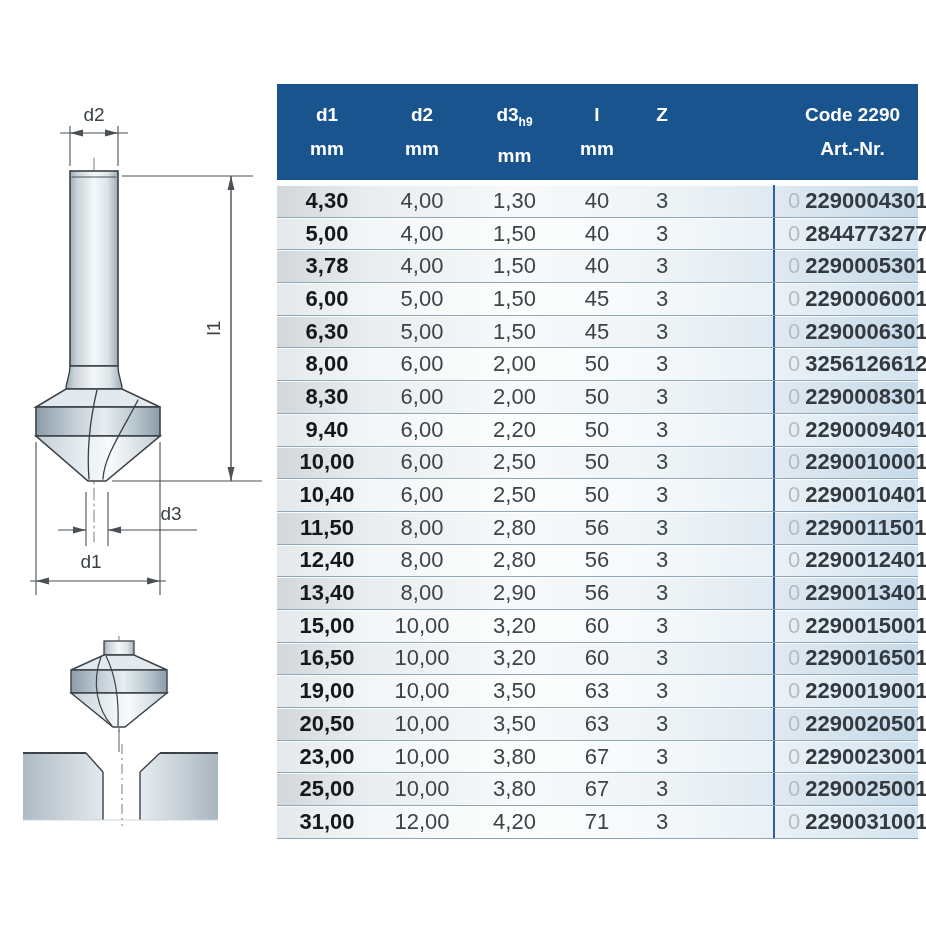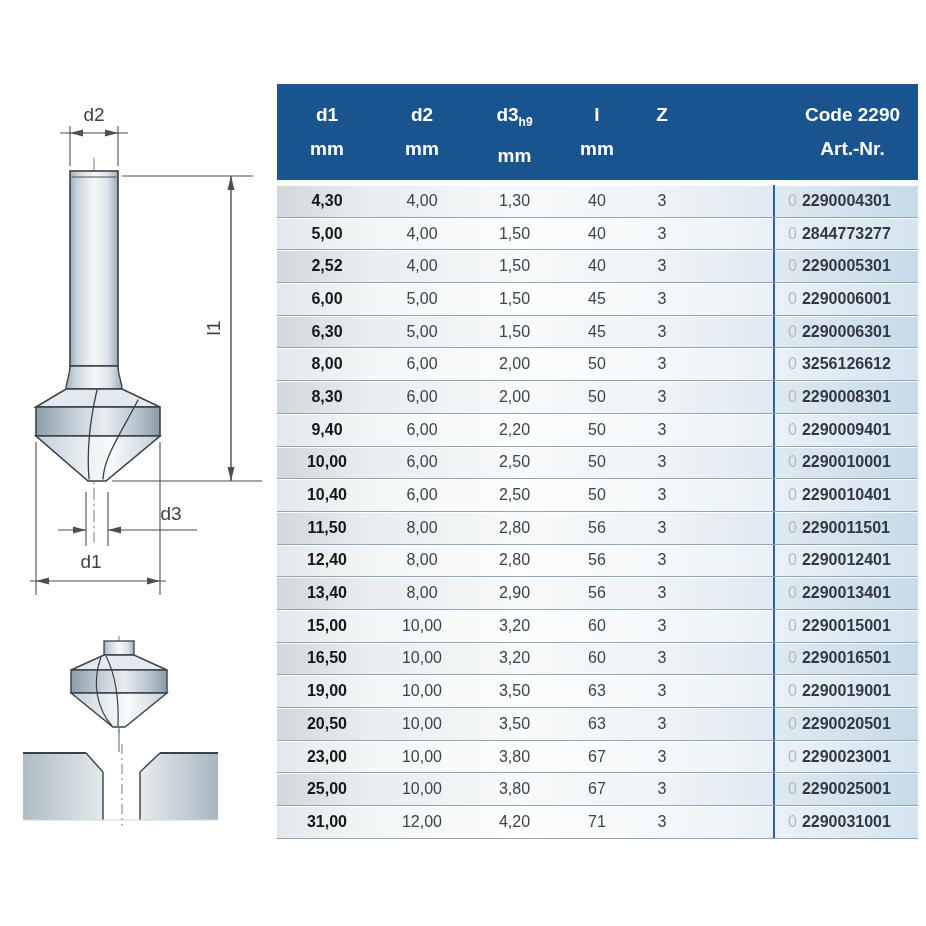--- a/index.html
+++ b/index.html
@@ -17,21 +17,21 @@
   .hcell .h1{margin-top:21px;line-height:20px;}
   .hcell .h2{margin-top:14px;line-height:20px;}
   .hsub{font-size:12px;font-weight:bold;}
   .w-d1{width:100px;} .w-d2{width:90px;} .w-d3{width:95px;align-items:center;} .w-l{width:70px;} .w-z{width:60px;}
   .w-spacer{width:81px;} 
   .w-code{width:145px;align-items:center;padding-left:14px;box-sizing:border-box;}
 
   .tbody{margin-top:5px;}
   .row{height:32.7px;box-sizing:border-box;display:flex;align-items:center;
        border-bottom:1px solid #8FA6B9;box-shadow:inset 0 1px 0 rgba(255,255,255,.85);
-       font-size:16px;color:#3C4349;justify-content:flex-end;}
+       font-size:22px;color:#3C4349;justify-content:flex-end;}
   .row.odd{background:linear-gradient(90deg,#D2D7DA 0%,#E9EDEF 14%,#F7F9FA 38%,#F0F4F7 58%,#DFE9F0 78%,#C6DAE9 100%);}
   .row.even{background:linear-gradient(90deg,#E4E8EA 0%,#F3F6F7 14%,#FCFDFD 38%,#F6F9FB 58%,#E9F1F6 78%,#D4E4F0 100%);}
   .cell{text-align:center;}
   .cell-d1{width:100px;font-weight:bold;color:#15181B;}
   .cell-d2{width:90px;} .cell-d3{width:95px;} .cell-l{width:70px;} .cell-z{width:60px;}
   .cell-spacer{width:81px;}
   .cell-code{width:145px;height:100%;box-sizing:border-box;border-left:2px solid #30619B;
              display:flex;align-items:center;justify-content:flex-start;padding-left:13px;text-align:left;}
   .code-prefix{color:#B6BBC0;margin-right:5px;}
   .code-num{color:#33393F;font-weight:bold;}
@@ -192,21 +192,21 @@
           <div class="cell cell-d3">1,50</div>
           <div class="cell cell-l">40</div>
           <div class="cell cell-z">3</div>
           <div class="cell cell-spacer"></div>
           <div class="cell cell-code">
             <span class="code-prefix">0</span>
             <span class="code-num">2844773277</span>
           </div>
         </div>
         <div class="row odd">
-          <div class="cell cell-d1">2,52</div>
+          <div class="cell cell-d1">3,78</div>
           <div class="cell cell-d2">4,00</div>
           <div class="cell cell-d3">1,50</div>
           <div class="cell cell-l">40</div>
           <div class="cell cell-z">3</div>
           <div class="cell cell-spacer"></div>
           <div class="cell cell-code">
             <span class="code-prefix">0</span>
             <span class="code-num">2290005301</span>
           </div>
         </div>

